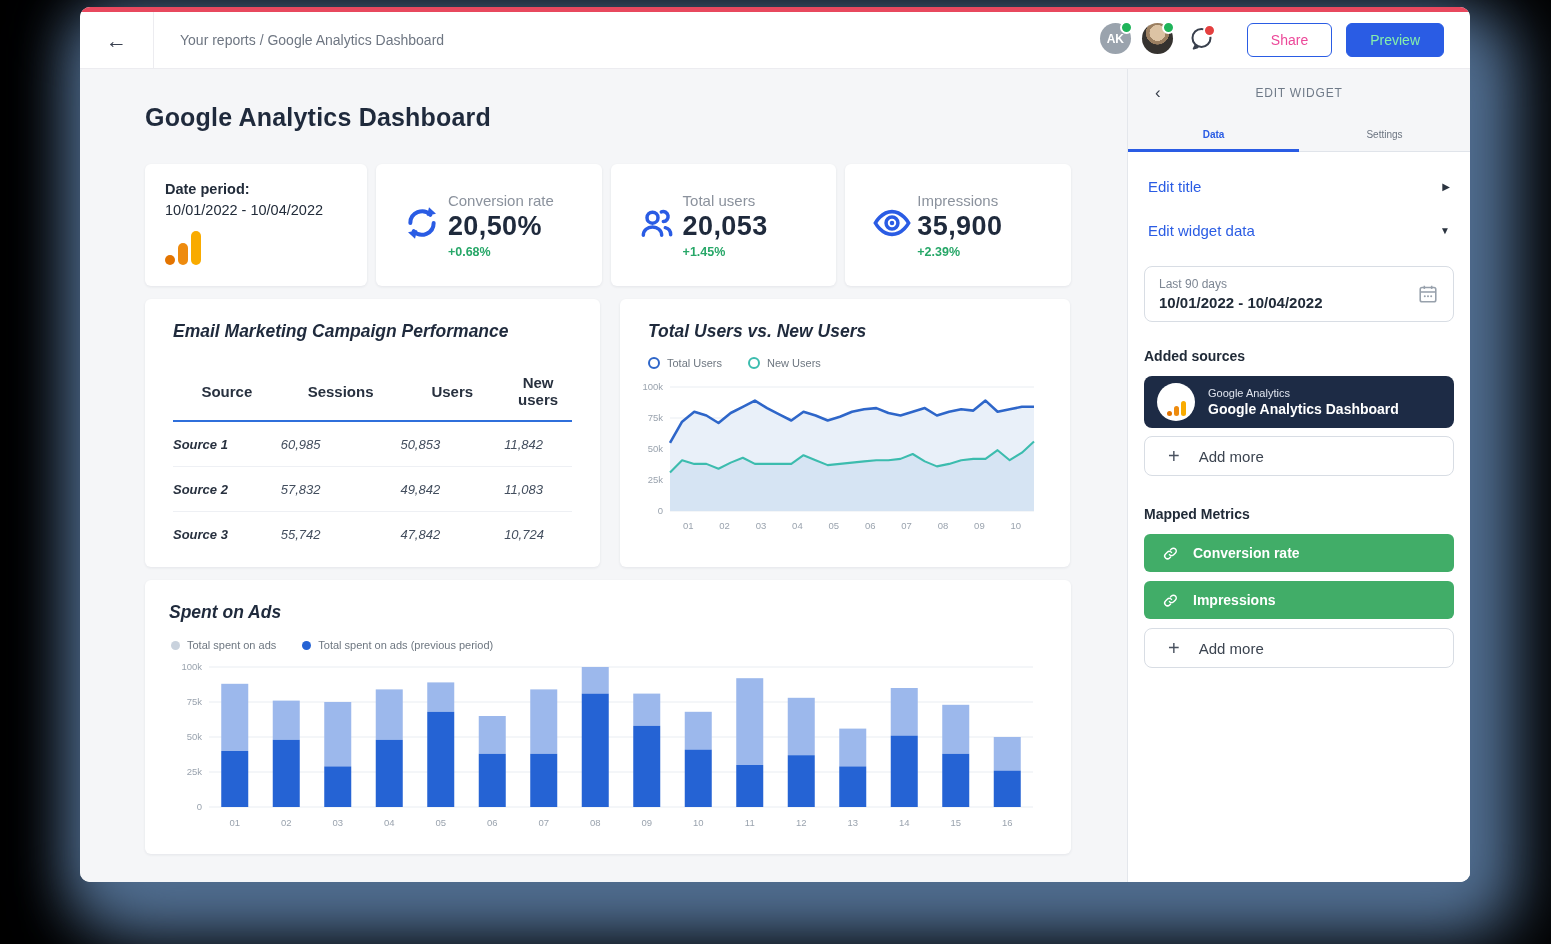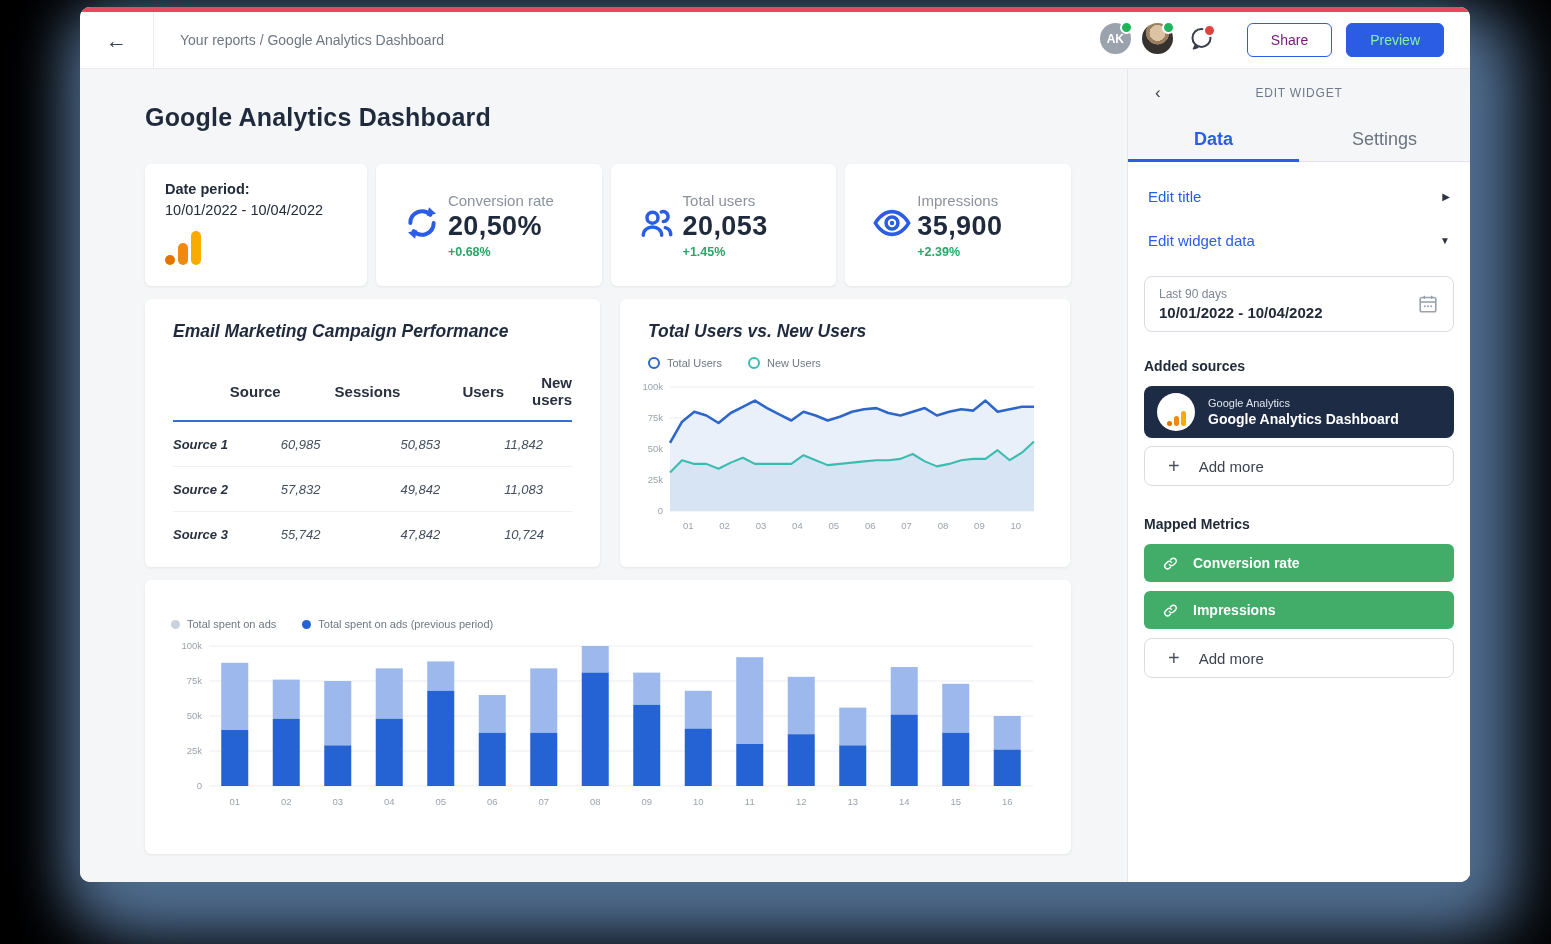--- a/index.html
+++ b/index.html
@@ -22,21 +22,21 @@
   .breadcrumb{margin-left:26px;font-size:14px;color:#6e7682;}
   .topbar-right{margin-left:auto;display:flex;align-items:flex-start;padding-right:26px;}
   .avatar{width:31px;height:31px;border-radius:50%;position:relative;margin-left:11px;flex:none;}
   .avatar-initials{background:#9aa3ad;color:#fff;font-size:12px;font-weight:bold;display:flex;align-items:center;justify-content:center;}
   .avatar-photo{background:radial-gradient(circle at 50% 32%,#dcc3a4 0 30%,#9b7f61 31% 44%,#35322f 45% 100%);}
   .presence{position:absolute;top:-2px;right:-2px;width:9px;height:9px;border-radius:50%;border:2px solid #fff;}
   .presence.green{background:#1fb45a;}
   .presence.red{background:#e43f3f;}
   .chat-wrap{position:relative;margin-left:13px;width:31px;height:31px;display:flex;align-items:center;justify-content:center;cursor:pointer;}
   .btn{height:34px;border-radius:6px;font-size:14px;padding:0 23px;cursor:pointer;font-family:inherit;}
-  .btn-outline{background:#fff;border:1px solid #2a5ce4;color:#701a75;margin-left:30px;}
+  .btn-outline{background:#fff;border:1px solid #2a5ce4;color:#ec4899;margin-left:30px;}
   .btn-primary{background:#2a5ce4;border:1px solid #2a5ce4;color:#86efac;margin-left:14px;}
   
   .body-row{display:flex;height:calc(100% - 62px);}
   .main{flex:1;background:#f5f6f8;padding:34px 0 0 65px;overflow:hidden;}
   h1{font-size:25px;color:#1f2a3c;margin:0 0 32px 0;letter-spacing:.2px;}
   .card{background:#fff;border-radius:6px;box-shadow:0 1px 3px rgba(25,39,64,.08);box-sizing:border-box;}
   
   .kpi-row{display:flex;gap:9px;width:926px;margin-bottom:13px;}
   .kpi{height:122px;}
   .kpi-date{width:224px;padding:17px 20px;}
@@ -53,39 +53,39 @@
   .kpi-metric{width:228px;display:flex;align-items:center;padding-left:26px;}
   .kpi-metric .icon{width:46px;flex:none;}
   .kpi-metric .lbl{color:#8b929d;font-size:15px;margin-bottom:2px;}
   .kpi-metric .val{font-size:27px;font-weight:bold;color:#1f2a3c;letter-spacing:.4px;}
   .kpi-metric .delta{color:#27a768;font-size:12.5px;font-weight:bold;margin-top:3px;}
   
   .row2{display:flex;gap:20px;margin-bottom:13px;}
   .card h2{font-size:17.5px;color:#1f2a3c;margin:0;font-style:italic;}
   .table-card{width:455px;height:268px;padding:22px 28px;}
   table{margin-top:22px;width:100%;border-collapse:collapse;}
-  th{font-size:15px;text-align:right;font-weight:bold;color:#28313f;padding:10px 0 12px;border-bottom:2px solid #2f6fdb;}
+  th{font-size:15px;text-align:center;font-weight:bold;color:#28313f;padding:10px 0 12px;border-bottom:2px solid #2f6fdb;}
   td{font-size:13px;color:#434e5e;padding:14.5px 0;font-style:italic;}
   td:first-child{font-weight:bold;color:#28313f;}
   tr + tr td{border-top:1px solid #eef0f4;}
   .chart-card{width:450px;height:268px;padding:22px 18px 0 18px;}
   .chart-card h2{margin-left:10px;}
   .legend{display:flex;gap:26px;margin:15px 0 8px 10px;align-items:center;}
   .legend-item{display:flex;align-items:center;gap:7px;font-size:11px;color:#6e7781;}
   .ring{width:8px;height:8px;border-radius:50%;border:2.5px solid #888;background:#fff;flex:none;}
   .dot{width:9px;height:9px;border-radius:50%;background:#888;flex:none;}
   .spent-card{width:926px;height:274px;padding:22px 24px 0 24px;}
   .spent-card .legend{margin:16px 0 8px 2px;}
   .tick{font-size:9.5px;fill:#9aa3ae;}
   
   .sidebar{width:342px;background:#fff;border-left:1px solid #e4e7ec;display:flex;flex-direction:column;flex:none;}
   .sb-header{height:47px;background:#f5f6f8;display:flex;align-items:center;justify-content:center;position:relative;color:#6f7a88;font-size:12px;letter-spacing:.8px;}
   .sb-back{position:absolute;left:27px;font-size:17px;color:#39404d;cursor:pointer;line-height:1;}
   .sb-tabs{display:flex;background:#f5f6f8;border-bottom:1px solid #e0e4ea;}
-  .sb-tab{flex:1;text-align:center;padding:13px 0 11px;font-size:18px;color:#6b7480;position:relative;cursor:pointer;}
+  .sb-tab{flex:1;text-align:center;padding:13px 0 11px;font-size:10px;color:#6b7480;position:relative;cursor:pointer;}
   .sb-tab.active{color:#2a5ce4;font-weight:bold;}
   .sb-tab.active::after{content:"";position:absolute;left:0;right:0;bottom:-1px;height:3px;background:#2a5ce4;}
   .sb-content{padding:26px 16px;flex:1;background:#fff;}
   .sb-link-row{display:flex;justify-content:space-between;align-items:center;padding:0 4px;margin-bottom:27px;color:#2a5ce4;font-size:15px;cursor:pointer;}
   .caret{color:#2b3440;font-size:10px;}
   .date-box{border:1px solid #d8dde4;border-radius:8px;padding:10px 14px;display:flex;justify-content:space-between;align-items:center;margin-bottom:26px;cursor:pointer;}
   .date-box .small{font-size:12px;color:#7d8693;margin-bottom:3px;}
   .date-box .big{font-size:15px;font-weight:bold;color:#212b38;}
   .sb-section-label{font-weight:bold;font-size:14px;color:#212b38;margin-bottom:12px;}
   .source-card{background:#1d2b45;border-radius:8px;padding:7px 13px;display:flex;align-items:center;gap:13px;margin-bottom:8px;cursor:pointer;}
@@ -263,20 +263,21 @@
               <text x="232.20000000000002" y="152" text-anchor="middle" class="tick">06</text>
               <text x="268.6" y="152" text-anchor="middle" class="tick">07</text>
               <text x="305" y="152" text-anchor="middle" class="tick">08</text>
               <text x="341.4" y="152" text-anchor="middle" class="tick">09</text>
               <text x="377.8" y="152" text-anchor="middle" class="tick">10</text>
             </svg>
         </div>
       </div>
 
       <div class="card spent-card">
+        <h2>Spent on Ads</h2>
         <div class="legend">
           <div class="legend-item">
             <span class="dot" style="background: rgb(201, 210, 221);"></span>
             <span>Total spent on ads</span>
           </div>
           <div class="legend-item">
             <span class="dot" style="background: rgb(37, 99, 212);"></span>
             <span>Total spent on ads (previous period)</span>
           </div>
         </div>

